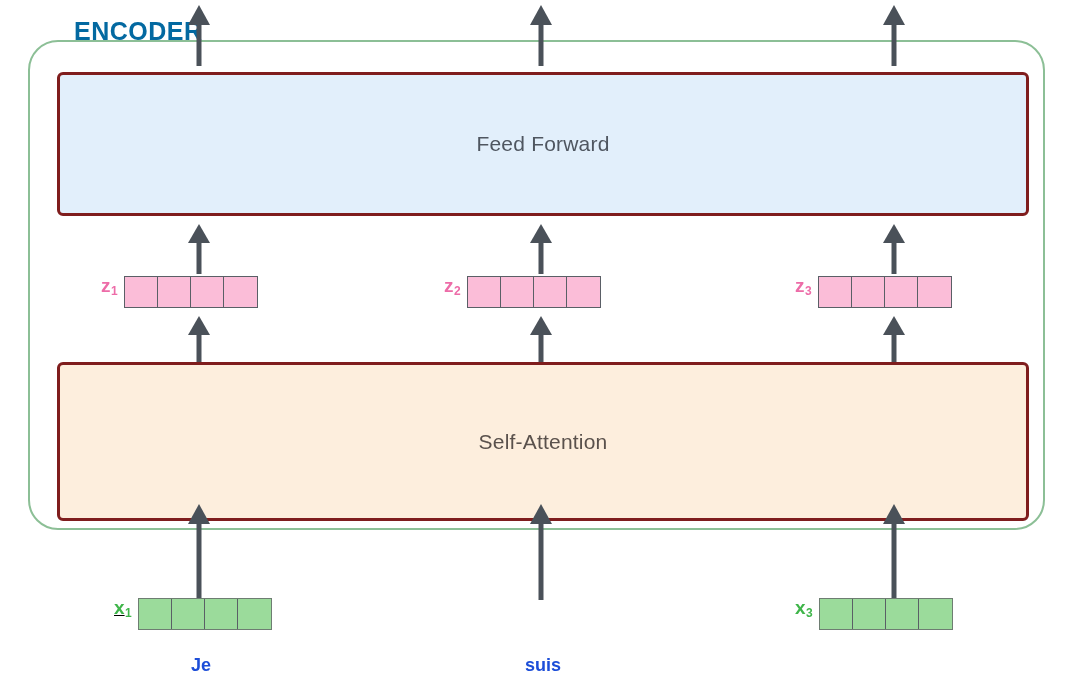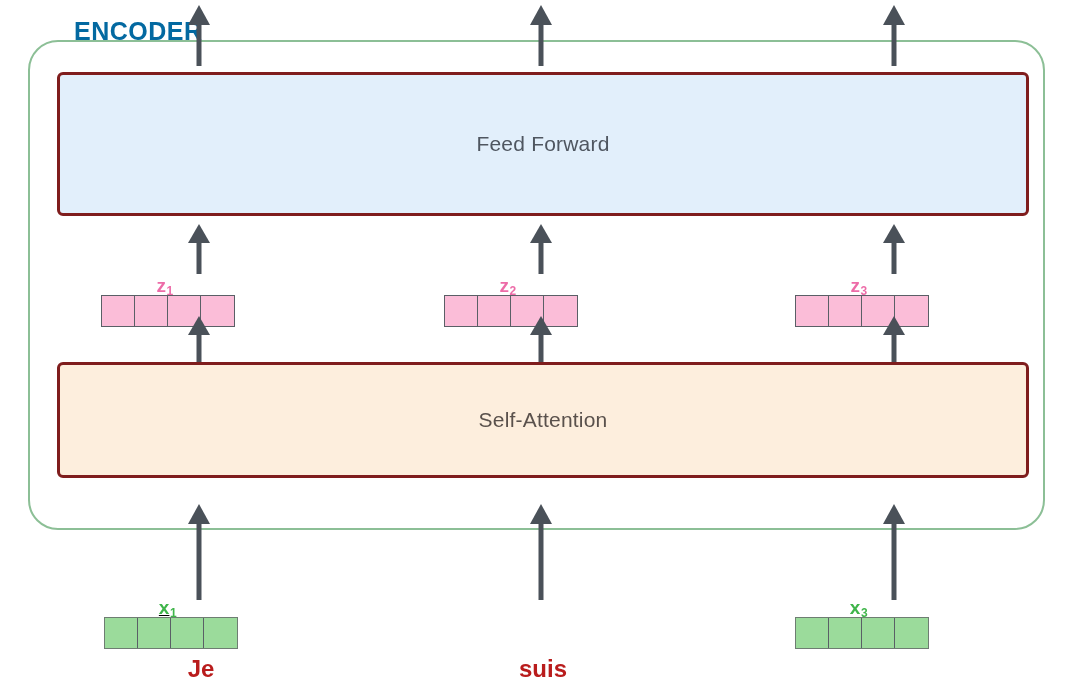--- a/index.html
+++ b/index.html
@@ -61,31 +61,29 @@
     left: 57px;
     top: 72px;
     width: 972px;
     height: 144px;
     background: #e2effb;
   }
   #self-attention {
     left: 57px;
     top: 362px;
     width: 972px;
-    height: 116px;
+    height: 159px;
     background: #fdeedd;
   }
   #self-attention .sublayer-title { color: #5a514c; }
 
   
   .vec-group {
     position: absolute;
     display: flex;
-    align-items: center;
-    flex-direction: column;
   }
   .vec-label {
     font-size: 19px;
     font-weight: 700;
     margin-right: 7px;
     white-space: nowrap;
     line-height: 1;
   }
   .vec-label sub {
     font-size: 12px;
@@ -111,23 +109,23 @@
   .z-row .vec-label { color: #ed6ca8; }
   .z-row .vec-cell { background: #fbbdd8; }
   .z-row .vec-boxes { border-color: #5a5f66; }
 
   .x-row .vec-label { color: #3fb54a; }
   .x-row .vec-cell { background: #9bdb9b; }
   .x-row .vec-boxes { border-color: #6e7d72; }
 
   .word-label {
     position: absolute;
-    font-size: 24px;
-    font-weight: 700;
-    color: #b91c1c;
+    font-size: 18px;
+    font-weight: 700;
+    color: #1d4ed8;
     text-align: center;
     white-space: nowrap;
   }
 
   
   .arrow {
     position: absolute;
     width: 30px;
   }
   .arrow svg { display: block; overflow: visible; }
@@ -259,21 +257,21 @@
       <polygon points="15,1 4,21 26,21" fill="#4a5159"></polygon>
     </svg>
   </div>
   <div class="arrow" style="left:879px; top:503px; height:97px;">
     <svg width="30" height="97" viewBox="0 0 30 97">
       <line x1="15" y1="97" x2="15" y2="16" stroke="#4a5159" stroke-width="5"></line>
       <polygon points="15,1 4,21 26,21" fill="#4a5159"></polygon>
     </svg>
   </div>
 
-  <div class="vec-group x-row" style="left:104px; top:598px;text-decoration:underline;">
+  <div class="vec-group x-row" style="left:114px; top:598px;text-decoration:underline;">
     <span class="vec-label"><span>x</span><sub>1</sub></span>
     <span class="vec-boxes">
       <span class="vec-cell"></span>
       <span class="vec-cell"></span>
       <span class="vec-cell"></span>
       <span class="vec-cell"></span>
     </span>
   </div>
 
 

